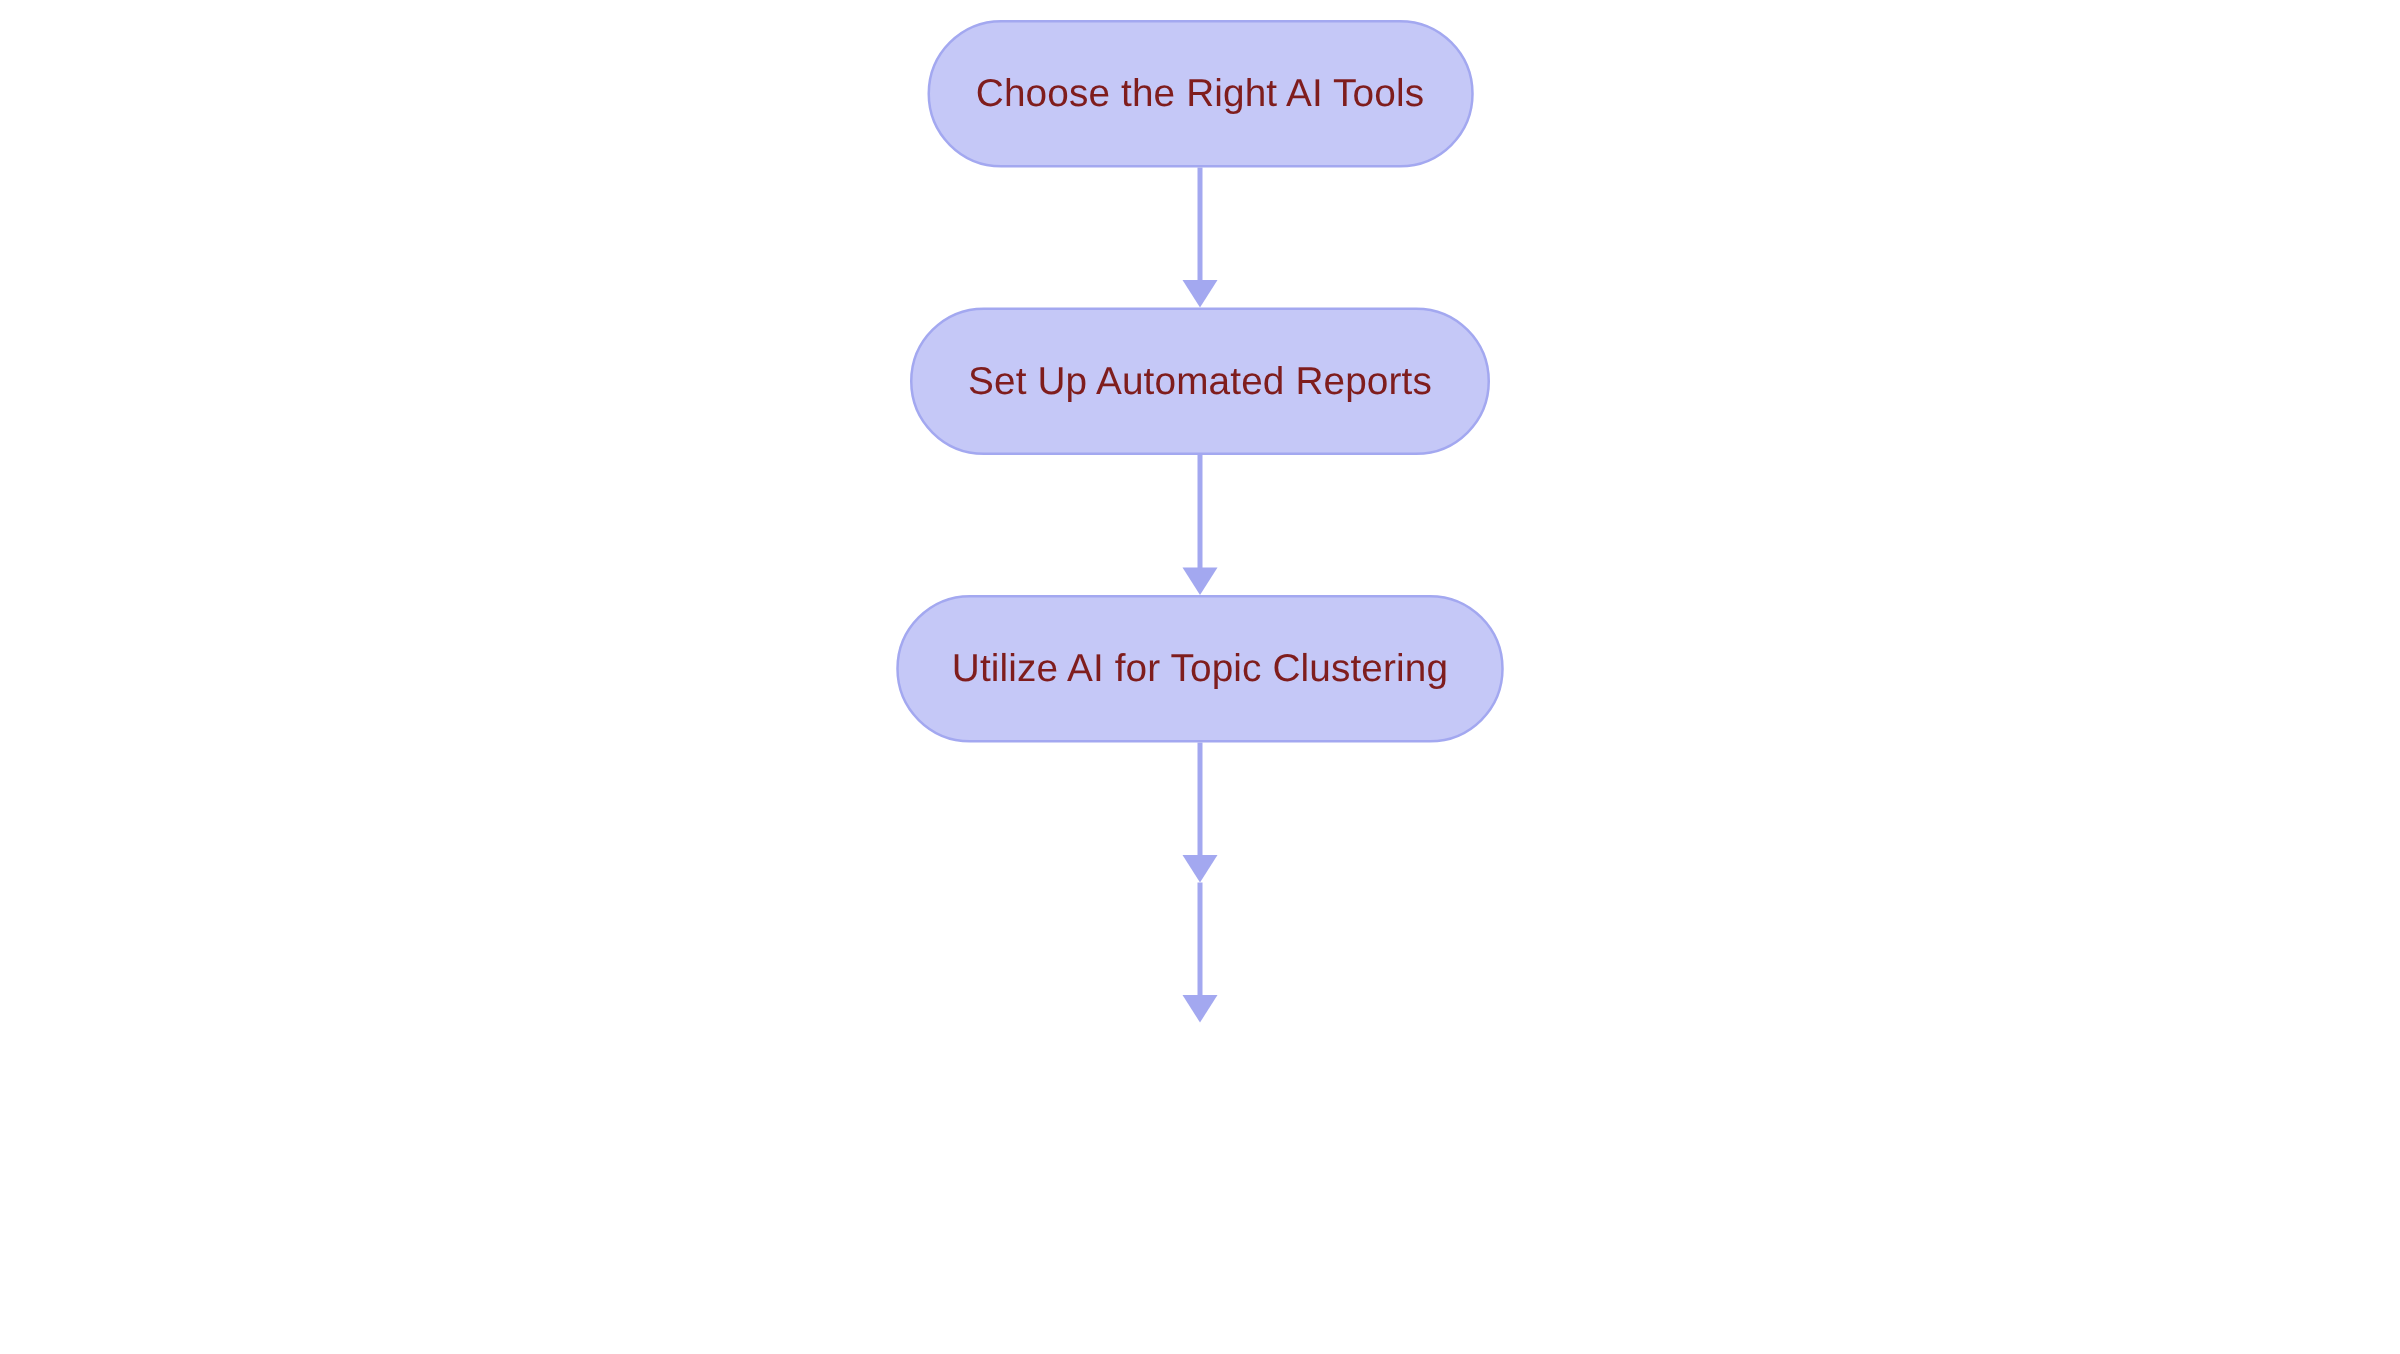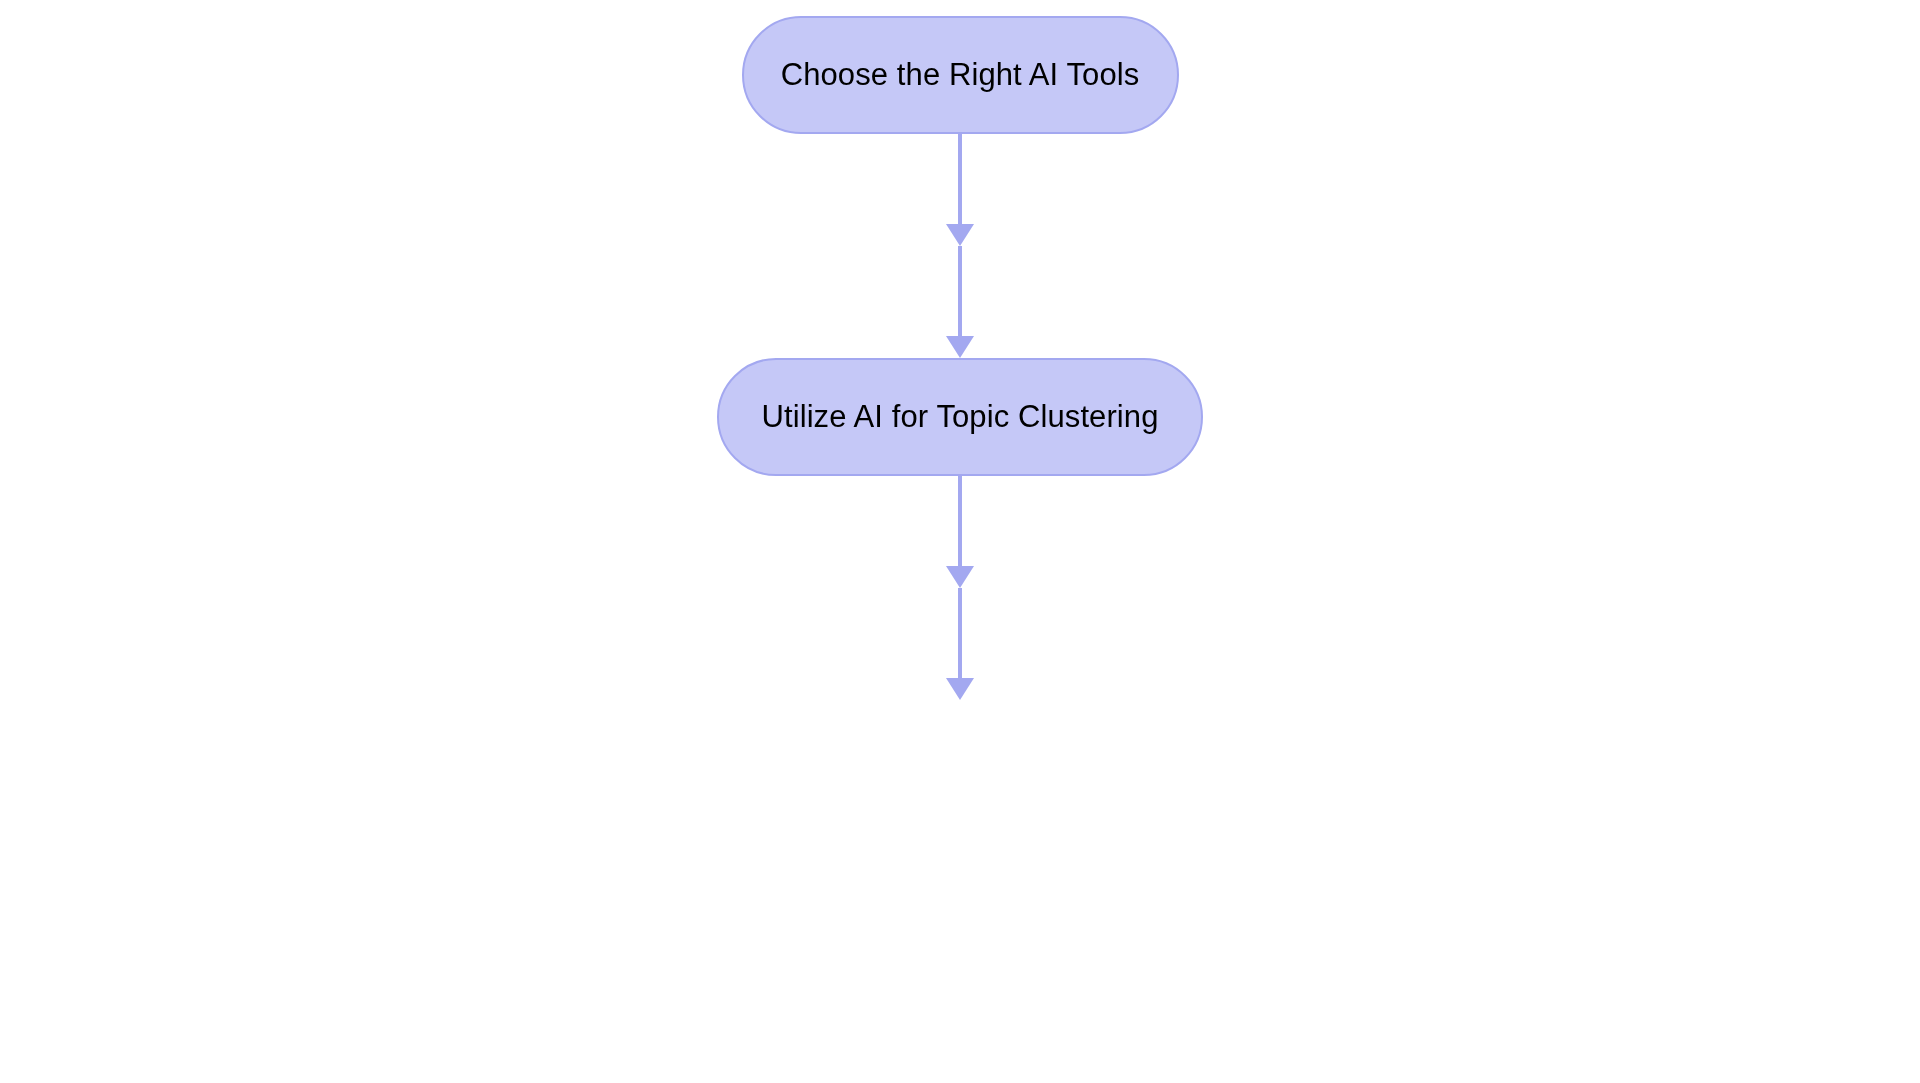--- a/index.html
+++ b/index.html
@@ -39,21 +39,21 @@
     display: flex;
     align-items: center;
     justify-content: center;
     background: #c5c8f7;
     border: 2px solid #a3a8f0;
     border-radius: 59px;
     flex: 0 0 auto;
   }
 
   .node-label {
-    color: #000000;
+    color: #7f1d1d;
     font-size: 31px;
     font-weight: 400;
     line-height: 1.1;
     letter-spacing: 0.1px;
     white-space: nowrap;
     text-align: center;
   }
 
   .connector {
     position: relative;
@@ -99,20 +99,23 @@
 
     <div class="node node-0">
       <span class="node-label">Choose the Right AI Tools</span>
     </div>
 
     <div class="connector">
       <div class="stem"></div>
       <div class="head"></div>
     </div>
 
+    <div class="node node-1">
+      <span class="node-label">Set Up Automated Reports</span>
+    </div>
 
     <div class="connector">
       <div class="stem"></div>
       <div class="head"></div>
     </div>
 
     <div class="node node-2">
       <span class="node-label">Utilize AI for Topic Clustering</span>
     </div>
 

